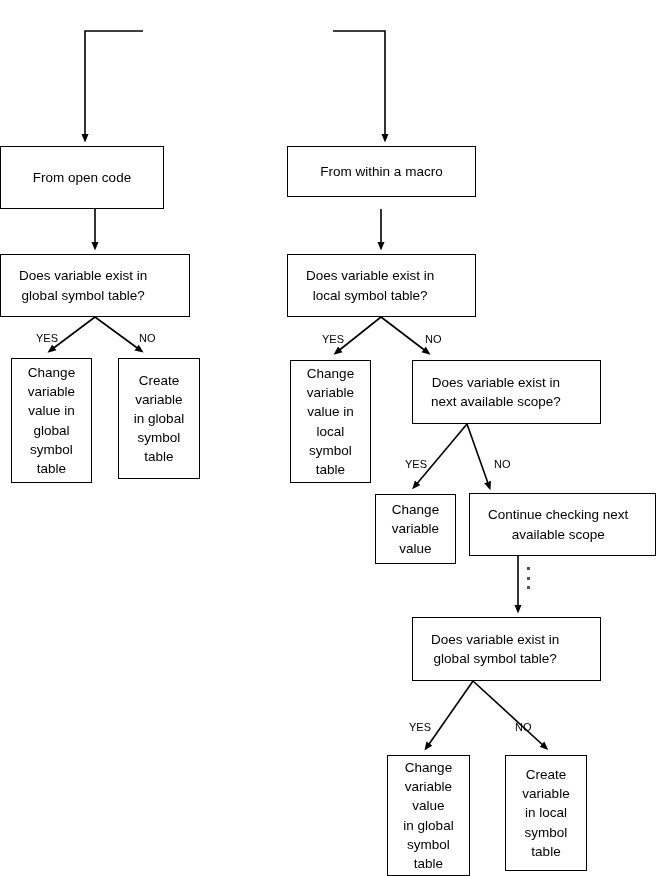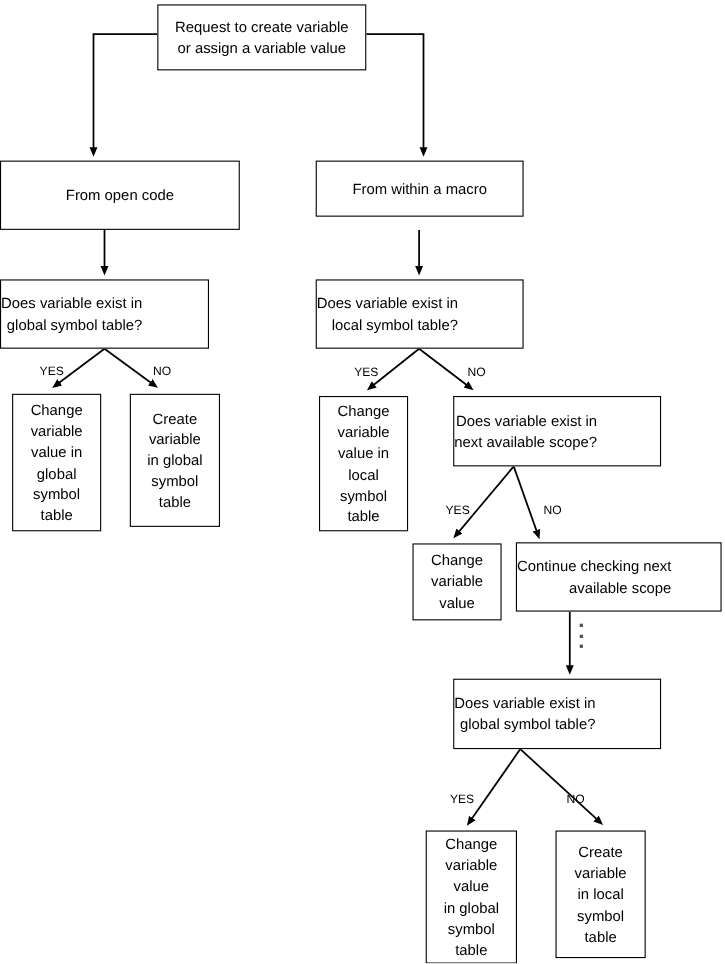--- a/index.html
+++ b/index.html
@@ -28,22 +28,22 @@
     justify-content: center;
     text-align: center;
     font-size: 13.5px;
     line-height: 1.42;
     color: #000000;
     white-space: pre-line;
     z-index: 2;
   }
   .node.left-text {
     justify-content: flex-start;
-    text-align: right;
-    padding-left: 0;
+    text-align: center;
+    padding-left: 18px;
   }
   .edge-label {
     position: absolute;
     font-size: 11px;
     line-height: 1;
     color: #000000;
     white-space: nowrap;
     z-index: 3;
   }
   svg.wires {
@@ -99,24 +99,22 @@
 
     <path d="M467,424 L415,486" stroke="#000000" stroke-width="1.6" fill="none" marker-end="url(#arrow)"></path>
     <path d="M467,424 L489,486" stroke="#000000" stroke-width="1.6" fill="none" marker-end="url(#arrow)"></path>
 
     <path d="M518,556 L518,609" stroke="#000000" stroke-width="1.6" fill="none" marker-end="url(#arrow)"></path>
 
     <path d="M473,681 L427,747" stroke="#000000" stroke-width="1.6" fill="none" marker-end="url(#arrow)"></path>
     <path d="M473,681 L545,747" stroke="#000000" stroke-width="1.6" fill="none" marker-end="url(#arrow)"></path>
   </svg>
 
-  <div class="node" style="left:143px; top:4px; width:190px; height:60px;">Request to create variable
-or assign  a variable value</div>
 
-  <div class="node" style="left:0px; top:146px; width:218px; height:63px;">From open code</div>
+  <div class="node" style="left:0px; top:146px; width:164px; height:63px;">From open code</div>
 
   <div class="node" style="left:287px; top:146px; width:189px; height:51px;">From within a macro</div>
 
   <div class="node left-text" style="left:0px; top:254px; width:190px; height:63px;">Does variable exist in
 global symbol table?</div>
 
   <div class="node left-text" style="left:287px; top:254px; width:189px; height:63px;">Does variable exist in
 local symbol table?</div>
 
   <div class="node" style="left:11px; top:358px; width:81px; height:125px;">Change

